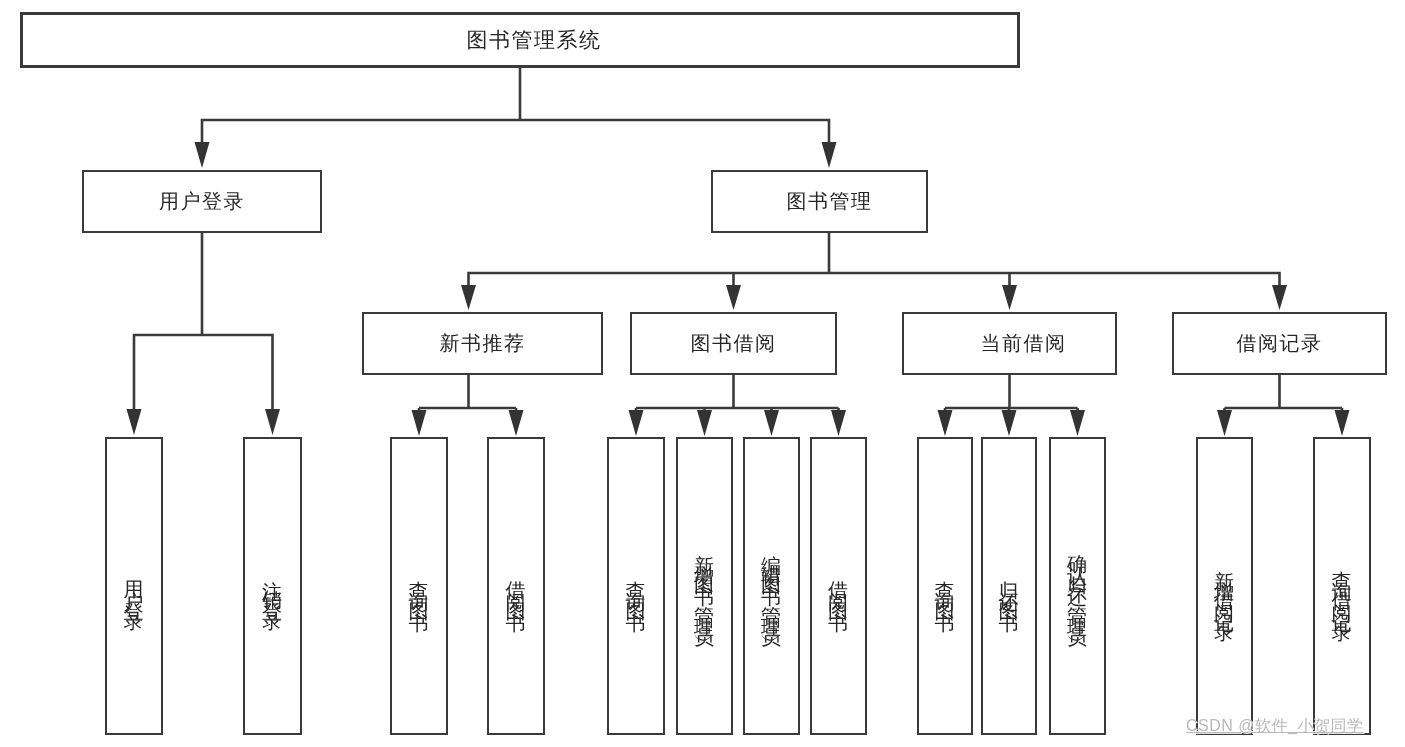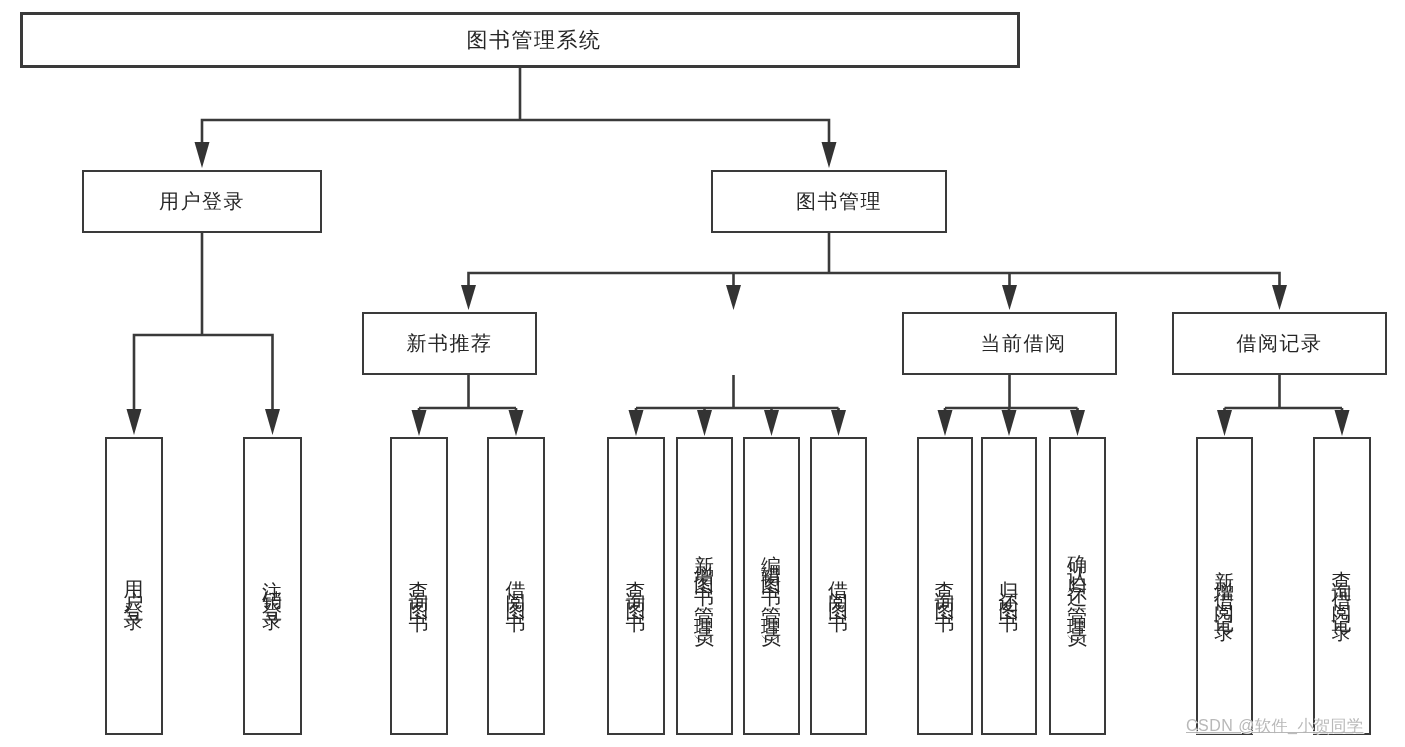--- a/index.html
+++ b/index.html
@@ -141,26 +141,29 @@
     </g>
   </svg>
 
   <div class="node root" style="left:20px; top:12px; width:1000px; height:56px;padding-left:28px;">
     <span>图书管理系统</span>
   </div>
 
   <div class="node" style="left:82px; top:170px; width:240px; height:63px;">
     <span>用户登录</span>
   </div>
-  <div class="node" style="left:711px; top:170px; width:236px; height:63px;padding-left:20px;">
+  <div class="node" style="left:711px; top:170px; width:217px; height:63px;padding-left:20px;">
     <span>图书管理</span>
   </div>
 
-  <div class="node" style="left:362px; top:312px; width:175px; height:63px;">
+  <div class="node" style="left:362px; top:312px; width:241px; height:63px;">
     <span>新书推荐</span>
+  </div>
+  <div class="node" style="left:630px; top:312px; width:207px; height:63px;">
+    <span>图书借阅</span>
   </div>
   <div class="node" style="left:902px; top:312px; width:215px; height:63px;padding-left:28px;">
     <span>当前借阅</span>
   </div>
   <div class="node" style="left:1172px; top:312px; width:215px; height:63px;">
     <span>借阅记录</span>
   </div>
 
   <div class="node vnode" style="left:105px; top:437px; width:58px; height:298px;">
     <span>用户登录</span>

